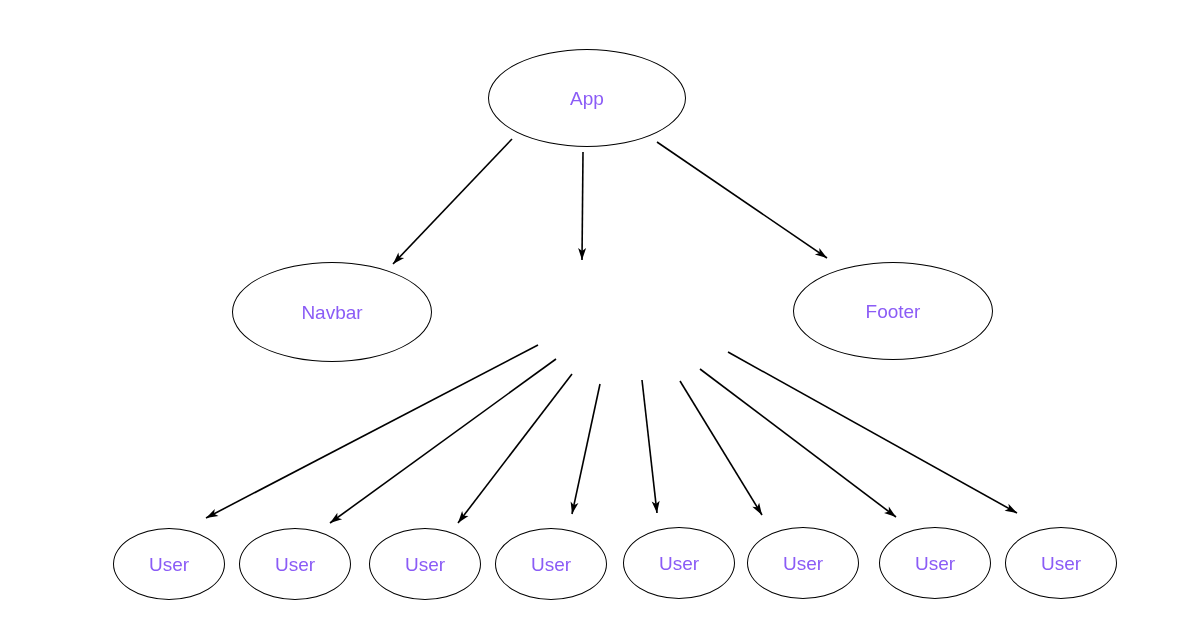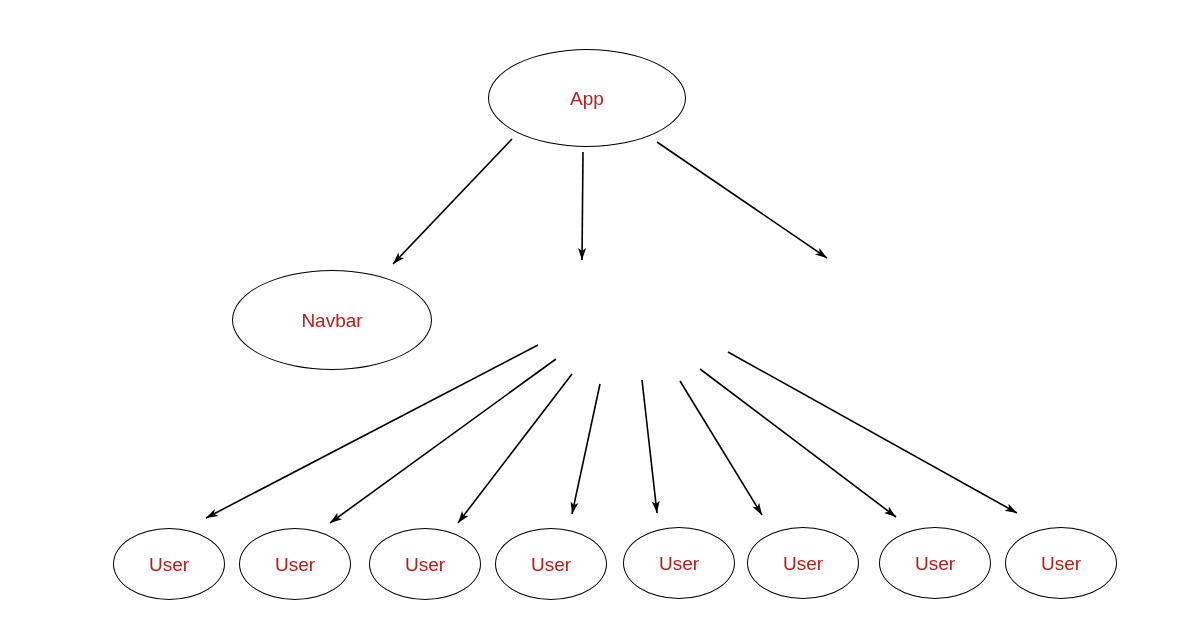--- a/index.html
+++ b/index.html
@@ -23,21 +23,21 @@
     border-radius: 50%;
     background: #ffffff;
     display: flex;
     align-items: center;
     justify-content: center;
   }
   .node-label {
     font-size: 19px;
     line-height: 1;
     white-space: nowrap;
-    color: #b91c1c;
+    color: #8b5cf6;
   }
 </style>
 </head>
 <body>
 
 <div class="canvas" style="background: rgb(255, 255, 255); color: rgb(0, 0, 0);">
 
   <svg width="1200" height="630" viewBox="0 0 1200 630">
     <defs>
       <marker id="arrowhead" markerUnits="userSpaceOnUse" markerWidth="14" markerHeight="10" viewBox="0 0 14 10" refX="13" refY="5" orient="auto">
@@ -55,22 +55,25 @@
         <line x1="642" y1="380" x2="657" y2="513" stroke="#000000" stroke-width="1.6" marker-end="url(#arrowhead)"></line>
         <line x1="680" y1="381" x2="762" y2="515" stroke="#000000" stroke-width="1.6" marker-end="url(#arrowhead)"></line>
         <line x1="700" y1="369" x2="896" y2="517" stroke="#000000" stroke-width="1.6" marker-end="url(#arrowhead)"></line>
         <line x1="728" y1="352" x2="1017" y2="513" stroke="#000000" stroke-width="1.6" marker-end="url(#arrowhead)"></line>
       </g>
   </svg>
 
   <div class="node" style="left: 488px; top: 49px; width: 198px; height: 98px; border-color: rgb(0, 0, 0);">
     <span class="node-label">App</span>
   </div>
-  <div class="node" style="left: 232px; top: 270px; width: 200px; height: 100px; border-color: rgb(0, 0, 0);">
+  <div class="node" style="left: 232px; top: 262px; width: 200px; height: 100px; border-color: rgb(0, 0, 0);">
     <span class="node-label">Navbar</span>
+  </div>
+  <div class="node" style="left: 793px; top: 262px; width: 200px; height: 98px; border-color: rgb(0, 0, 0);">
+    <span class="node-label">Footer</span>
   </div>
   <div class="node" style="left: 113px; top: 528px; width: 112px; height: 72px; border-color: rgb(0, 0, 0);">
     <span class="node-label">User</span>
   </div>
   <div class="node" style="left: 239px; top: 528px; width: 112px; height: 72px; border-color: rgb(0, 0, 0);">
     <span class="node-label">User</span>
   </div>
   <div class="node" style="left: 369px; top: 528px; width: 112px; height: 72px; border-color: rgb(0, 0, 0);">
     <span class="node-label">User</span>
   </div>

